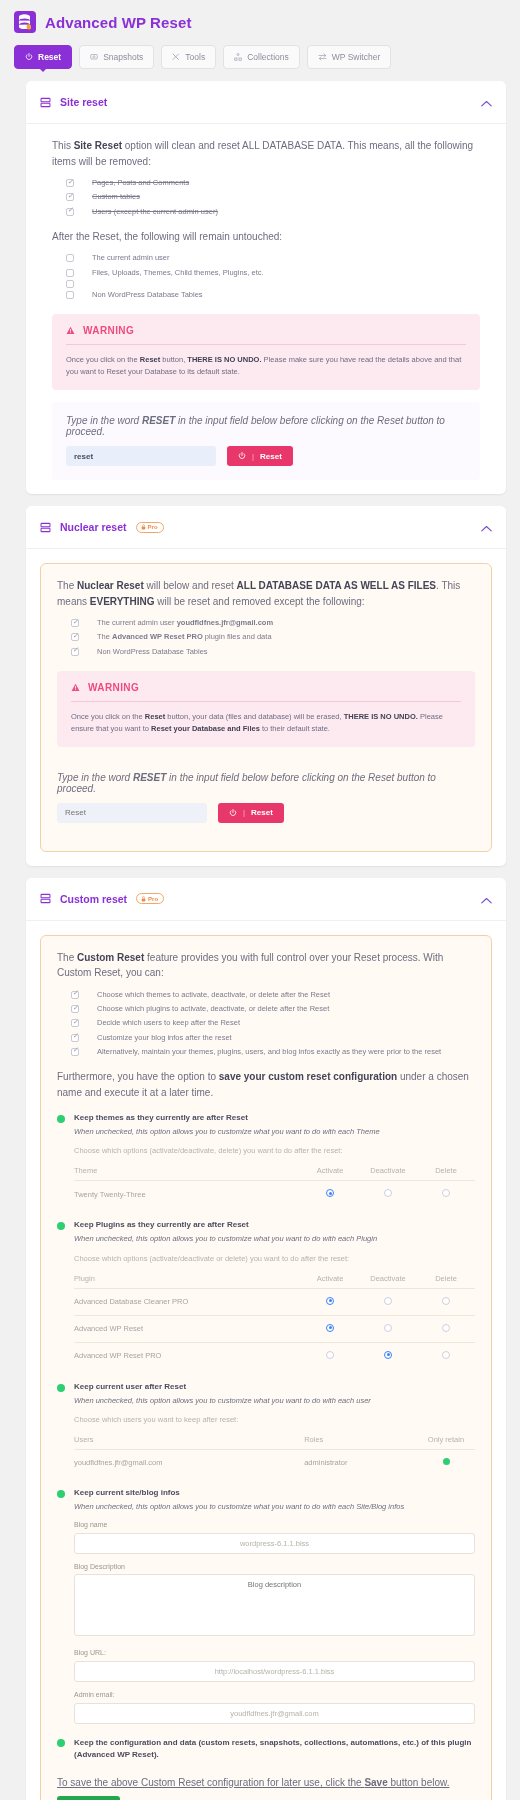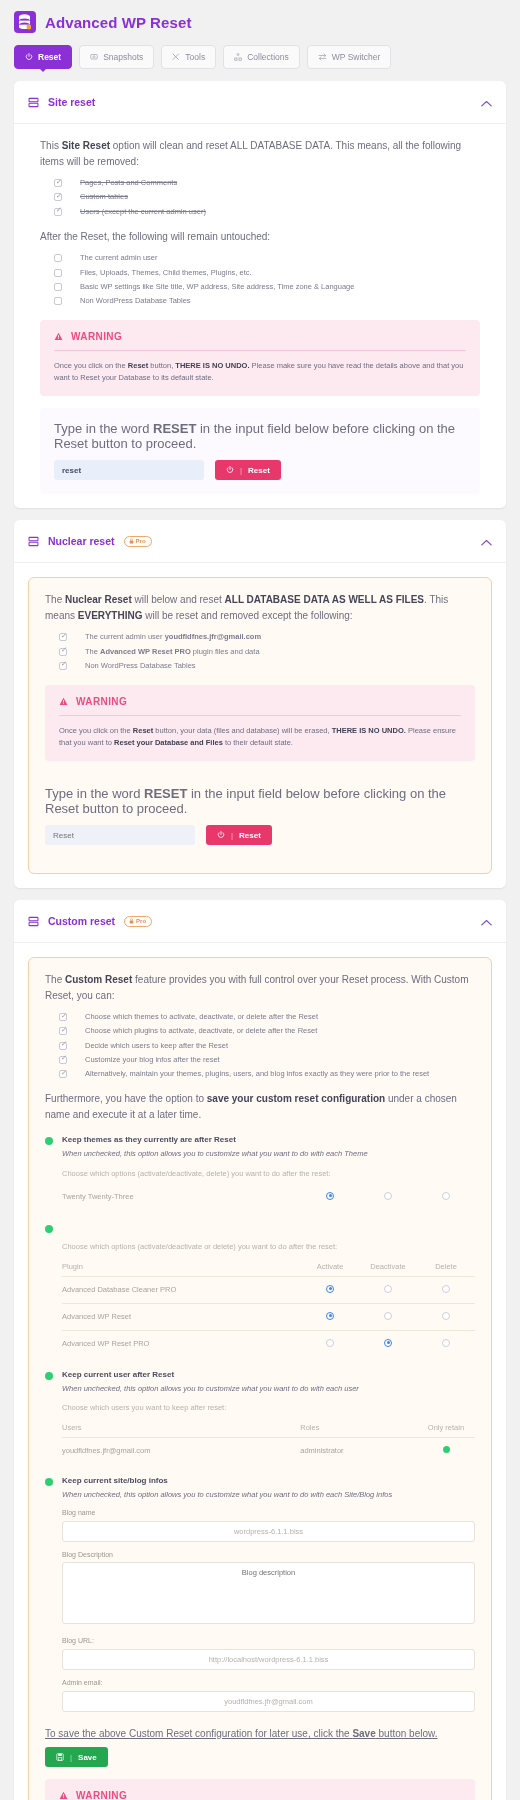--- a/index.html
+++ b/index.html
@@ -35,21 +35,21 @@
   .tab svg { display:block; }
   .tab.active { background:#8b2fd6; border-color:#8b2fd6; color:#fff; font-weight:bold; }
   .tab.active:after {
     content:""; position:absolute; left:50%; bottom:-4px; margin-left:-4px;
     width:0; height:0; border-left:4px solid transparent; border-right:4px solid transparent;
     border-top:4px solid #8b2fd6;
   }
 
   
   .card {
-    margin: 12px 14px 0 14px; background:#fff; border-radius:6px;
+    margin: 12px 14px 0 26px; background:#fff; border-radius:6px;
     box-shadow: 0 1px 2px rgba(0,0,0,.07);
     overflow:hidden;
   }
   .card-head {
     display:flex; align-items:center; gap:9px;
     padding: 12px 14px; border-bottom:1px solid #f0f0f3; background:#fff;
   }
   .card-head .ttl { font-size:10.5px; font-weight:bold; color:#8b2fd6; }
   .pro-badge {
     border:1px solid #f0a868; color:#f0894a; border-radius:9px;
@@ -82,21 +82,21 @@
   
   .warn { background:#fdeaf1; border-radius:4px; padding: 11px 14px 12px 14px; margin: 12px 0 0 0; }
   .warn-head { display:flex; align-items:center; gap:8px; padding-bottom:8px; border-bottom:1px solid #f7c6d9; }
   .warn-head .wtxt { color:#ef4b7e; font-size:10px; font-weight:bold; letter-spacing:.4px; }
   .warn-body { font-size:7.5px; line-height:1.6; color:#6d6d80; padding-top:9px; }
   .warn-body b { color:#3f3f52; }
 
   
   .reset-zone { background:#fcfaff; padding: 13px 14px 14px 14px; margin-top:12px; border-radius:4px; }
   .reset-zone.tinted { background:transparent; padding-left:0; padding-right:0;}
-  .reset-hint { font-size:13px; color:#6d6d80; margin:0 0 9px 0; }
+  .reset-hint { font-size:10px; color:#6d6d80; margin:0 0 9px 0;font-style:italic; }
   .reset-row { display:flex; align-items:center; gap:11px; }
   .reset-input {
     width:150px; height:20px; border:none; border-radius:3px; background:#e9eefb;
     font-size:8px; font-weight:bold; color:#4b4b5f; padding:0 8px;
     font-family:"Liberation Sans", sans-serif;
   }
   .reset-input.empty { background:#eef1f7; color:#b4b7c4; font-weight:normal; }
   .btn {
     display:inline-flex; align-items:center; gap:6px; border:none; border-radius:3px;
     font-size:8px; font-weight:bold; color:#fff; padding:0 11px; height:20px;
@@ -238,21 +238,20 @@
           <li>
               <i class="cbx"></i>
               <span class="txt">The current admin user</span>
             </li>
           <li>
               <i class="cbx"></i>
               <span class="txt">Files, Uploads, Themes, Child themes, Plugins, etc.</span>
             </li>
           <li>
               <i class="cbx"></i>
-              <span class="txt">Basic WP settings like Site title, WP address, Site address, Time zone &amp; Language</span>
             </li>
           <li>
               <i class="cbx"></i>
               <span class="txt">Non WordPress Database Tables</span>
             </li>
         </ul>
 
         <div class="warn">
           <div class="warn-head">
             <svg width="9" height="9" viewBox="0 0 16 16">
@@ -418,34 +417,44 @@
           <div class="group-head">
             <i class="dot"></i>
             <div>
               <div class="group-title">Keep themes as they currently are after Reset</div>
               <div class="group-sub">When unchecked, this option allows you to customize what you want to do with each Theme</div>
             </div>
           </div>
           <div class="group-note">Choose which options (activate/deactivate, delete) you want to do after the reset:</div>
           <table class="opts">
             <tbody>
+                <tr>
+              <th>Theme</th>
+              <th class="c">Activate</th>
+              <th class="c">Deactivate</th>
+              <th class="c">Delete</th>
+            </tr>
             <tr>
               <td>Twenty Twenty-Three</td>
               <td class="c"><i class="radio on"></i></td>
               <td class="c"><i class="radio"></i></td>
               <td class="c"><i class="radio"></i></td>
             </tr>
           </tbody>
             </table>
         </div>
 
         
         <div class="group">
           <div class="group-head">
             <i class="dot"></i>
+            <div>
+              <div class="group-title">Keep Plugins as they currently are after Reset</div>
+              <div class="group-sub">When unchecked, this option allows you to customize what you want to do with each Plugin</div>
+            </div>
           </div>
           <div class="group-note">Choose which options (activate/deactivate or delete) you want to do after the reset:</div>
           <table class="opts">
             <tbody>
                 <tr>
               <th>Plugin</th>
               <th class="c">Activate</th>
               <th class="c">Deactivate</th>
               <th class="c">Delete</th>
             </tr>
@@ -518,20 +527,28 @@
             <label>Blog URL:</label>
             <input value="http://localhost/wordpress-6.1.1.biss" style="">
           </div>
           <div class="field">
             <label>Admin email:</label>
             <input value="youdfldfnes.jfr@gmail.com" style="">
           </div>
         </div>
 
         
+        <div class="group">
+          <div class="group-head">
+            <i class="dot"></i>
+            <div class="group-title" style="line-height:1.5;">
+              <span>Keep the configuration and data (custom resets, snapshots, collections, automations, etc.) of this plugin (</span><b>Advanced WP Reset</b><span>).</span>
+            </div>
+          </div>
+        </div>
 
         <p class="save-note">
           <span>To save the above Custom Reset configuration for later use, click the </span><b>Save</b><span> button below.</span>
         </p>
         <button class="btn btn-save">
           <svg width="8" height="8" viewBox="0 0 16 16">
             <rect x="1.5" y="1.5" width="13" height="13" rx="1.5" stroke="#fff" stroke-width="1.4" fill="none"></rect>
             <rect x="4.5" y="1.5" width="7" height="4.5" fill="#fff"></rect>
             <rect x="4.5" y="9" width="7" height="5.5" stroke="#fff" stroke-width="1.2" fill="none"></rect>
           </svg>

